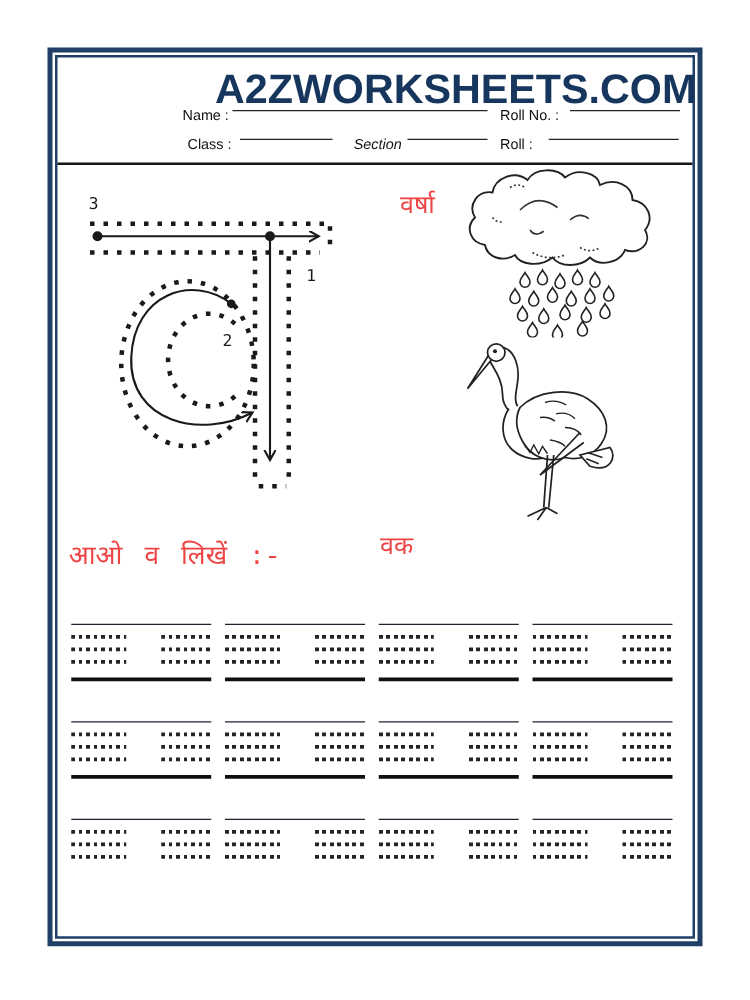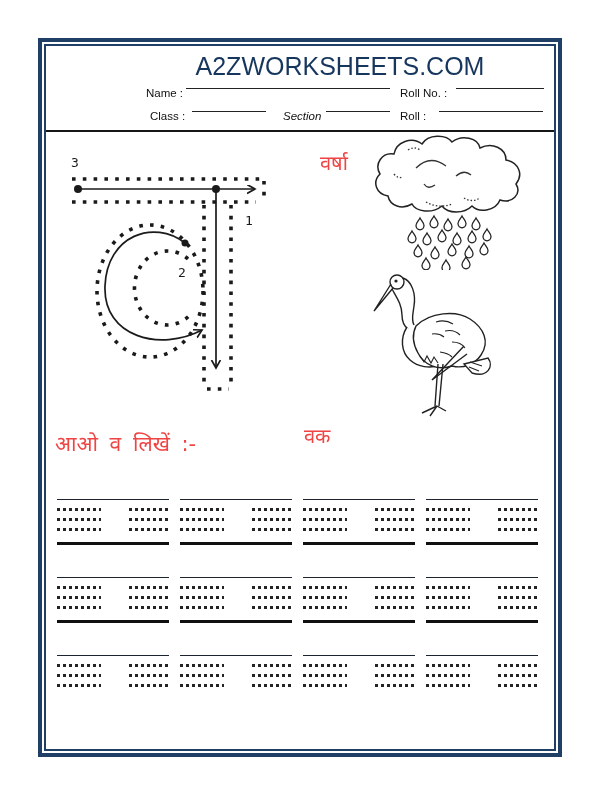--- a/index.html
+++ b/index.html
@@ -20,36 +20,36 @@
   .p4{left:59px;top:6px;width:15px;height:17px;transform:rotate(14deg);border-color:#b06030;}
   .p5{left:34px;top:12px;width:14px;height:15px;transform:rotate(22deg);border-color:#777;}
   .speck{position:absolute;width:5px;height:5px;background:#9fc98f;opacity:.8;}
   .s1{left:2px;top:22px;transform:rotate(20deg);}
   .s2{left:84px;top:12px;transform:rotate(-15deg);}
   .logo-text{position:absolute;left:0px;top:20px;font-weight:bold;line-height:1;letter-spacing:-3px;white-space:nowrap;}
   .logo-a,.logo-z{font-size:40px;color:#1d2a46;}
   .logo-2{font-size:46px;color:var(--logo-orange);}
   .logo-sub{position:absolute;left:1px;top:62px;font-size:8px;font-weight:bold;color:#d9a85c;letter-spacing:2.2px;white-space:nowrap;}
 
-  .site-title{position:absolute;left:172px;top:52px;width:336px;text-align:center;font-size:25px;font-weight:normal;color:var(--title-navy);letter-spacing:0px;white-space:nowrap;}
+  .site-title{position:absolute;left:172px;top:52px;width:336px;text-align:center;font-size:33px;font-weight:bold;color:var(--title-navy);letter-spacing:0px;white-space:nowrap;}
 
   .hfield{position:absolute;font-size:11.5px;color:#111;white-space:nowrap;}
   .hline{position:absolute;border-bottom:1.5px solid #222;height:0;}
 
   .header-divider{position:absolute;left:46px;top:130px;width:508px;height:2px;background:#161616;}
 
   
   .trace-svg{position:absolute;left:58px;top:143px;}
   .devtext{font-family:"DejaVu Sans","Liberation Sans",sans-serif;color:#ef4444;}
   .rain-word{position:absolute;left:320px;top:149px;font-size:20px;}
   .crane-word{position:absolute;left:304px;top:377px;font-size:20px;margin-top:45px;}
   .cloud-svg{position:absolute;left:368px;top:134px;}
   .bird-svg{position:absolute;left:366px;top:268px;}
 
-  .practice-heading{position:absolute;left:55px;top:429px;font-size:21px;word-spacing:5px;}
+  .practice-heading{position:absolute;left:55px;top:429px;font-size:21px;word-spacing:5px;font-family:Liberation Mono, monospace;}
 
   
   .grid{position:absolute;left:57px;top:497px;display:grid;grid-template-columns:repeat(4,112px);column-gap:11px;row-gap:30px;}
   .cell{position:relative;height:48px;}
   .cell-top{position:absolute;left:0;right:0;top:2px;height:0;border-top:1.5px solid #1c2430;}
   .cell-letters{position:absolute;left:0;right:0;top:11px;display:flex;justify-content:space-between;}
   .dot-letter{width:44px;}
   .dot-letter:last-child{width:40px;}
   .dot-row{height:3px;margin-bottom:7px;background:repeating-linear-gradient(90deg,#242424 0 3px,transparent 3px 6px);}
   .cell-bottom{position:absolute;left:0;right:0;top:45px;height:3px;background:#101010;}

